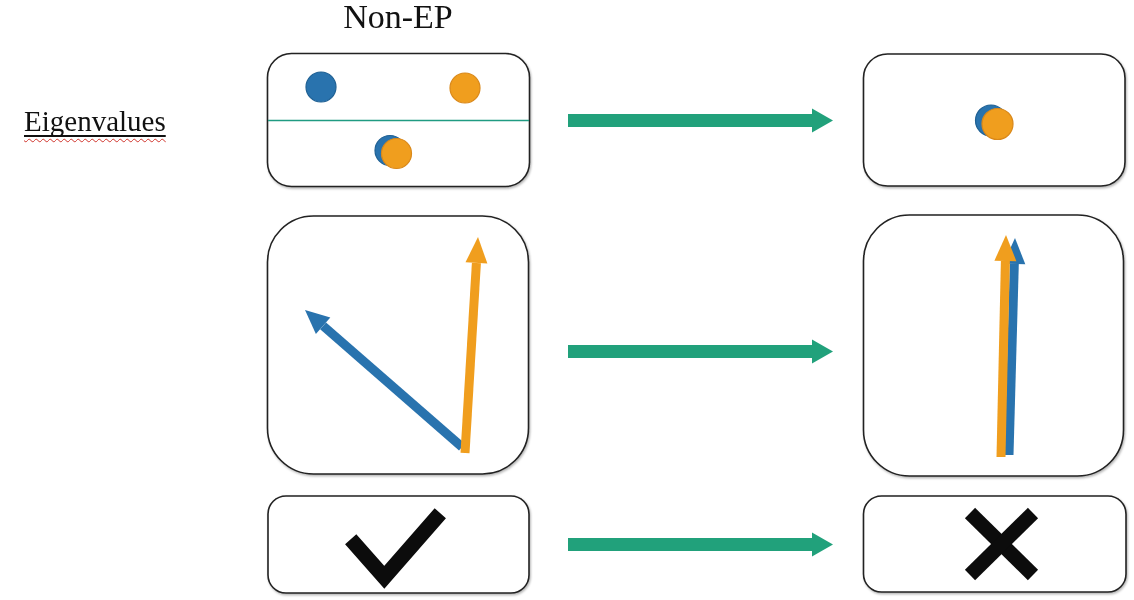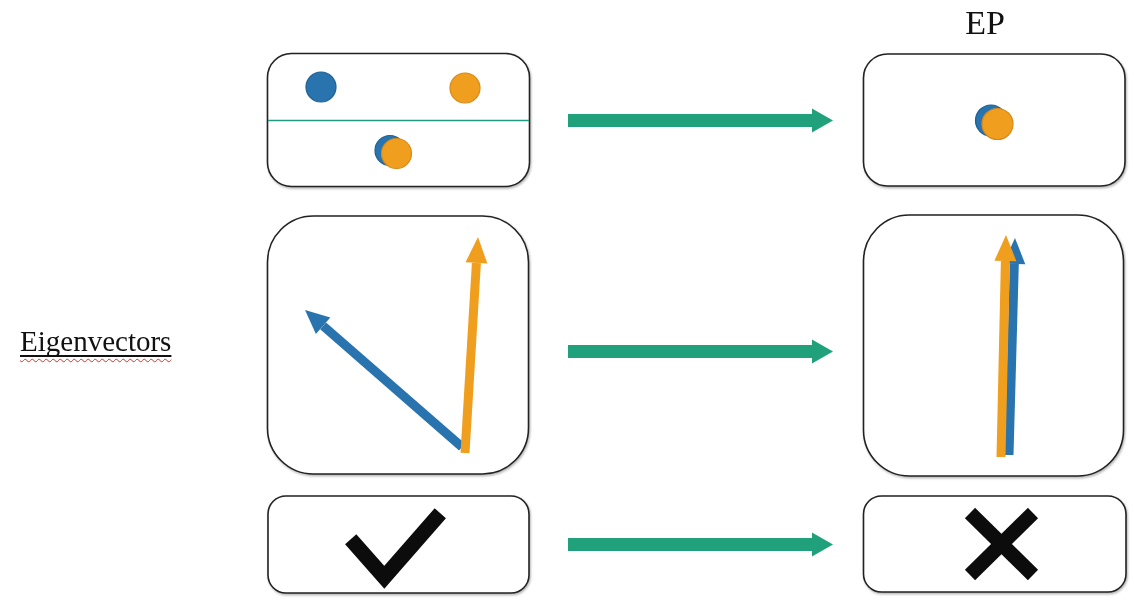--- a/index.html
+++ b/index.html
@@ -44,24 +44,24 @@
     position: absolute;
     left: 0;
     top: 0;
   }
 </style>
 </head>
 <body>
 
 <div class="canvas">
 
-  <div class="col-title" style="left:885px; top:6px; width:200px">EP</div>
+  <div class="col-title" style="left:288px; top:0px; width:220px">Non-EP</div>
 
-  <div class="row-label" style="left:20px; top:327px">
-    <span class="squiggle">Eigenvectors</span>
+  <div class="row-label" style="left:24px; top:107px">
+    <span class="squiggle">Eigenvalues</span>
   </div>
 
   <svg class="layer" width="1134" height="600" viewBox="0 0 1134 600">
     <defs>
       <filter id="boxshadow" x="-10%" y="-10%" width="125%" height="130%">
         <feDropShadow dx="1" dy="1.5" stdDeviation="1.2" flood-color="#000000" flood-opacity="0.3"></feDropShadow>
       </filter>
     </defs>
 
     <g>

